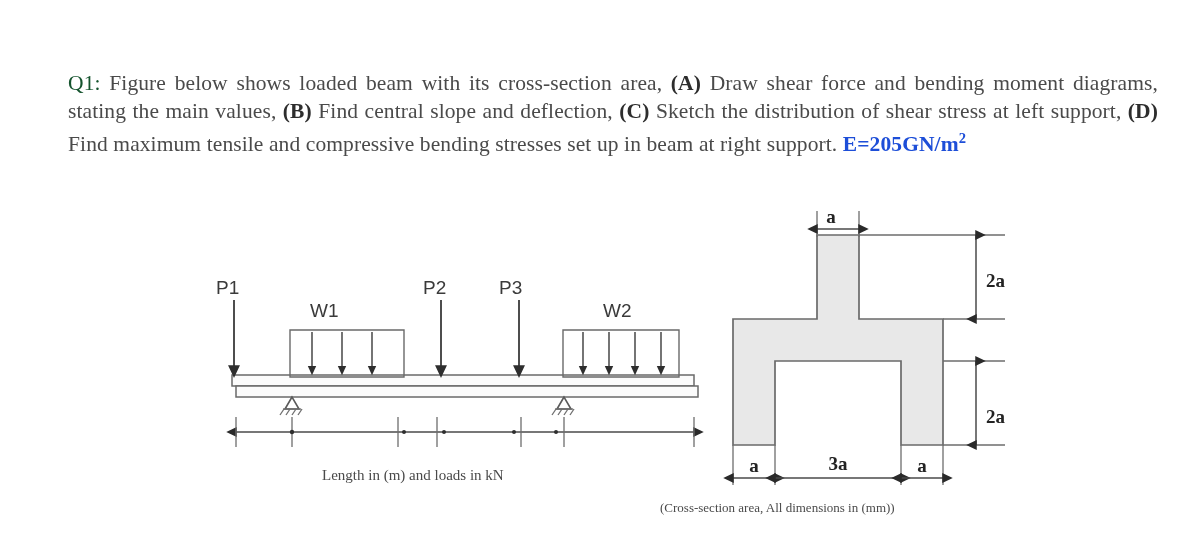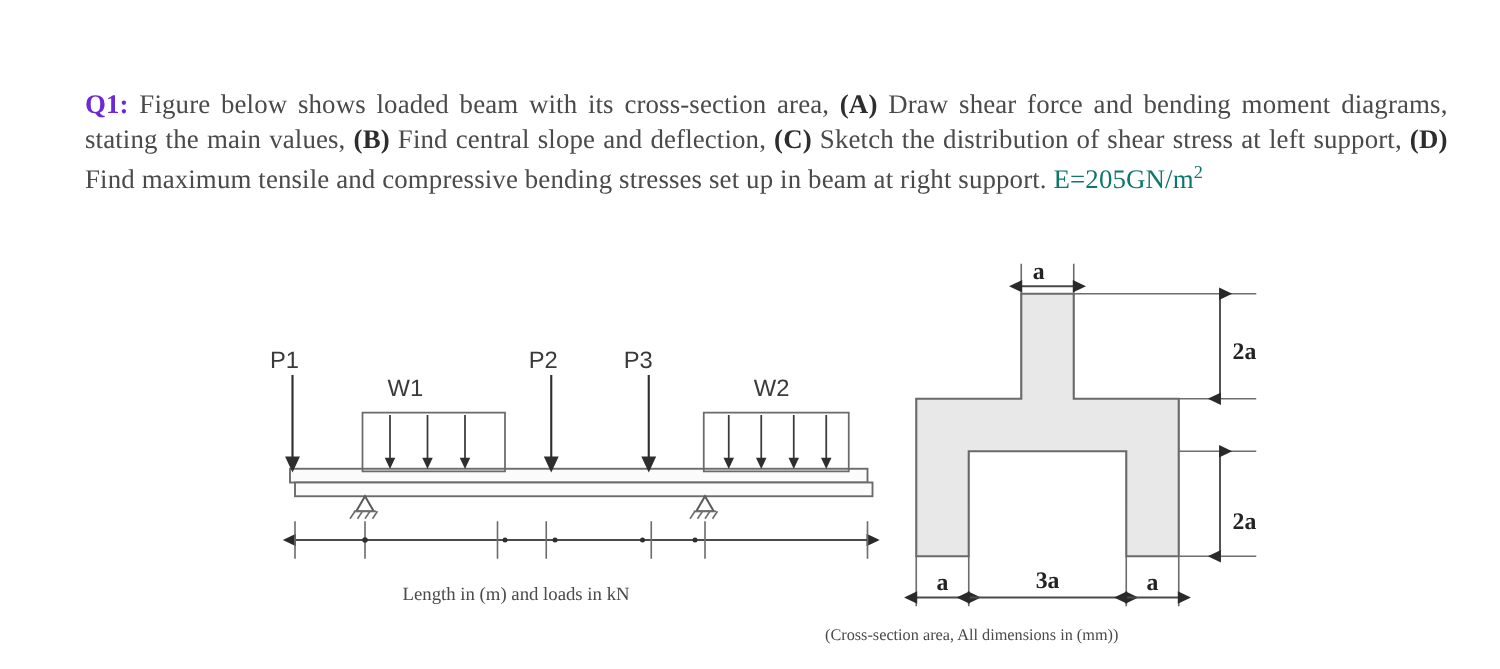--- a/index.html
+++ b/index.html
@@ -23,23 +23,23 @@
     left: 68px;
     top: 70px;
     width: 1090px;
     font-family: "Liberation Serif", "DejaVu Serif", serif;
     font-size: 21.5px;
     line-height: 27.5px;
     text-align: justify;
     color: #4a4a4a;
     letter-spacing: 0.1px;
   }
-  #question-block .q-label { font-weight: bold; color: #6d28d9; }
+  #question-block .q-label { font-weight: normal; color: #14532d; }
   #question-block .part { font-weight: bold; color: #2d2d2d; }
-  #question-block .emod { font-weight: normal; color: #0f766e; }
+  #question-block .emod { font-weight: bold; color: #1d4ed8; }
   #question-block .sup { font-size: 0.68em; vertical-align: super; }
 
   
   #figure-area {
     position: absolute;
     left: 0;
     top: 195px;
     width: 1200px;
     height: 340px;
   }

